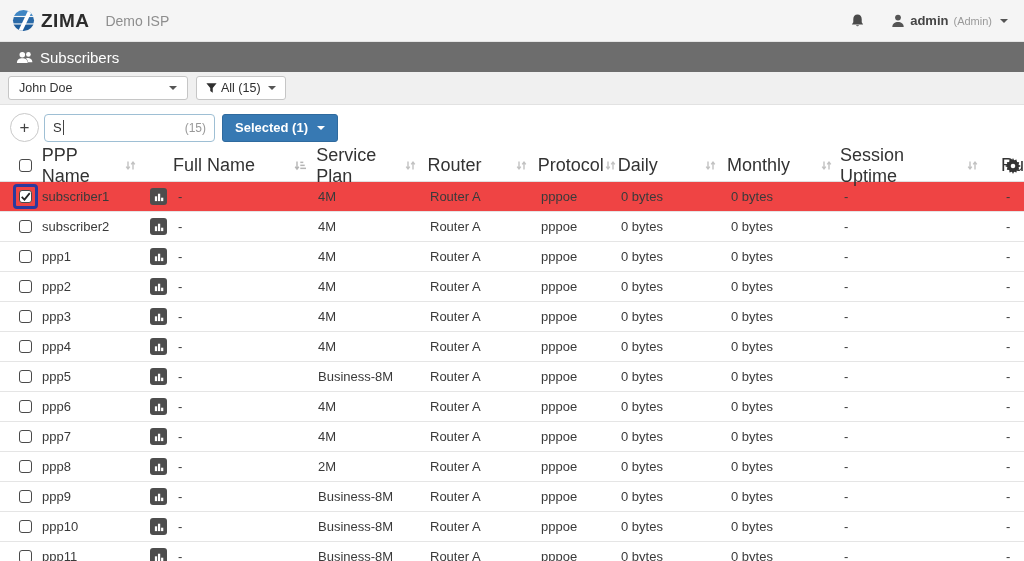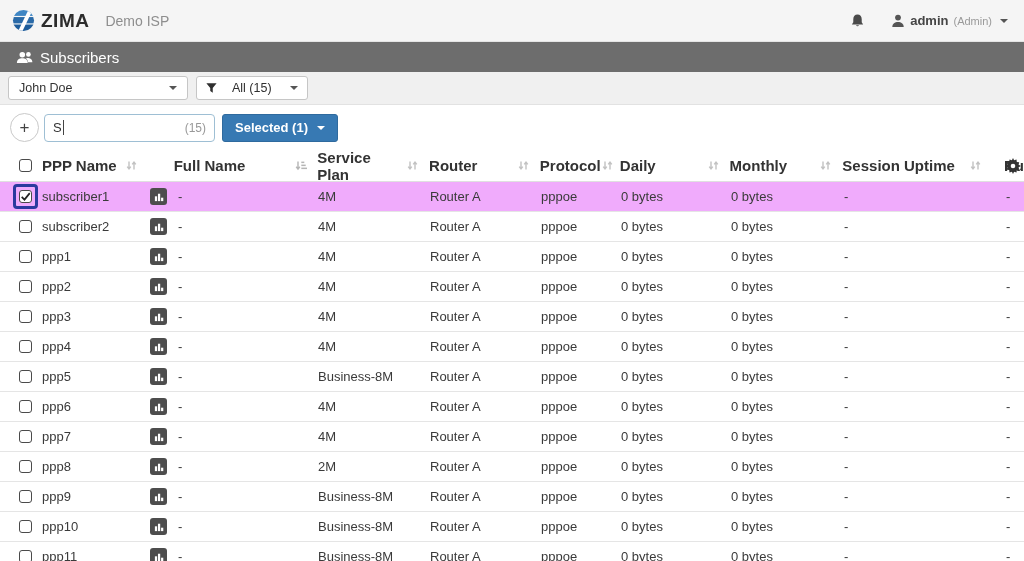--- a/index.html
+++ b/index.html
@@ -26,44 +26,44 @@
   .section-title { color:#fff; font-size:15px; }
 
   
   .filter-bar { height:33px; background:#f0f0f0; border-bottom:1px solid #e2e2e2;
     display:flex; align-items:center; padding:0 8px; gap:8px; }
   .select-box { width:180px; height:24px; background:#fff; border:1px solid #c6c6c6;
     border-radius:3px; display:flex; align-items:center; padding:0 10px; font-size:12.5px;
     color:#333; cursor:pointer; }
   .select-box .caret { margin-left:auto; }
   .filter-btn { height:24px; background:#fff; border:1px solid #c6c6c6; border-radius:3px;
-    display:flex; align-items:center; padding:0 9px; gap:15px; font-size:12.5px; color:#2f2f2f;
+    display:flex; align-items:center; padding:0 9px; gap:4px; font-size:12.5px; color:#2f2f2f;
     cursor:pointer; }
 
   
   .action-bar { height:45px; background:#fff; display:flex; align-items:center; padding:0 10px; }
   .add-btn { width:29px; height:29px; border-radius:50%; border:1px solid #c9c9c9; background:#fff;
     display:flex; align-items:center; justify-content:center; font-size:17px; color:#444;
     cursor:pointer; line-height:1; }
   .search-box { width:171px; height:28px; border:1px solid #9ebfd4; border-radius:4px;
     margin-left:5px; display:flex; align-items:center; padding:0 8px; background:#fff; cursor:text; }
   .search-text { font-size:13px; color:#333; }
   .cursor-bar { width:1px; height:15px; background:#444; margin-left:1px; }
   .search-count { margin-left:auto; font-size:12px; color:#999; }
   .selected-btn { height:28px; margin-left:7px; background:#3779b3; border:1px solid #2f6a9e;
     border-radius:3px; color:#fff; font-size:13px; font-weight:bold; display:flex;
     align-items:center; padding:0 12px; gap:6px; cursor:pointer; }
   .selected-btn .caret { border-top-color:#fff; }
 
   
   .thead { height:32px; display:flex; align-items:center; border-bottom:1px solid #e0e0e0;
-    font-weight:bold; font-size:15px; color:#333; position:relative; }
+    font-weight:normal; font-size:18px; color:#333; position:relative; }
   .trow { height:30px; display:flex; align-items:center; border-bottom:1px solid #e5e5e5;
     font-size:13px; color:#3a3a3a; background:#fff; }
-  .trow.highlight { background:#f0abfc; }
+  .trow.highlight { background:#ef4444; }
 
   .col-check { width:42px; padding-left:13px; display:flex; align-items:center; }
   .col-ppp { width:106px; }
   .col-full { width:170px; display:flex; align-items:center; gap:11px; padding-left:2px; }
   .col-plan { width:112px; }
   .col-router { width:111px; }
   .col-proto { width:80px; }
   .col-daily { width:110px; }
   .col-monthly { width:113px;gap:30px; }
   .col-uptime { width:150px; }

